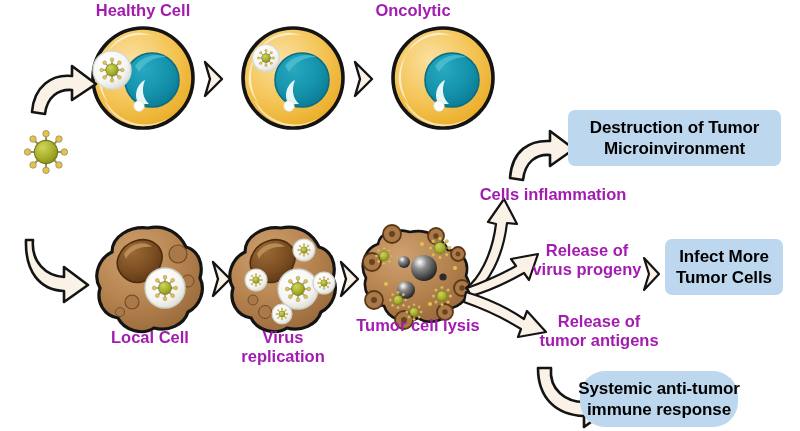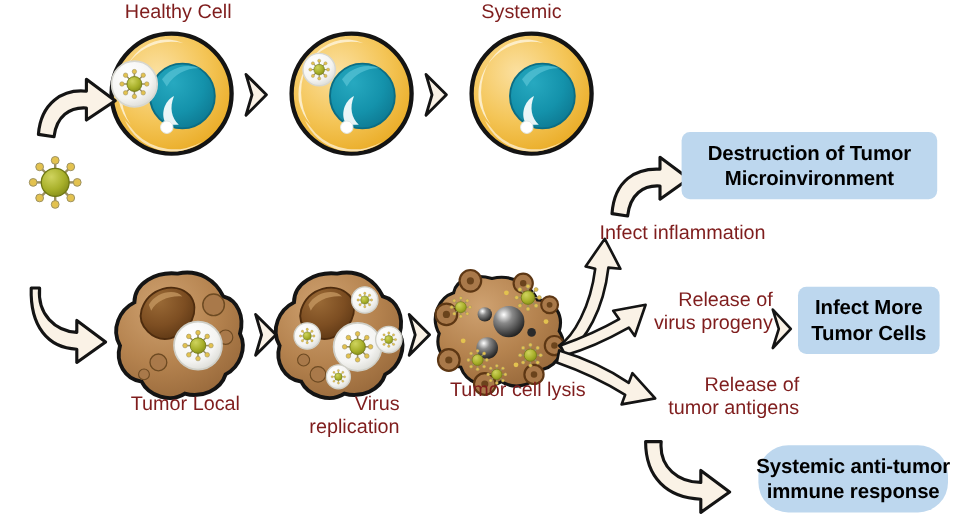--- a/index.html
+++ b/index.html
@@ -1,21 +1,21 @@
 <!DOCTYPE html>
 <html><head>
 <meta charset="utf-8">
 <style>
   html,body{margin:0;padding:0;background:#ffffff;}
   body{width:800px;height:431px;position:relative;overflow:hidden;
        font-family:"Liberation Sans","DejaVu Sans",sans-serif;}
   #stage{position:absolute;left:0;top:0;width:800px;height:431px;}
   svg.layer{position:absolute;left:0;top:0;width:800px;height:431px;}
-  .lbl{position:absolute;color:#7f1d1d;font-size:16.5px;line-height:19px;
-       text-align:right;white-space:pre;font-weight:400;}
+  .lbl{position:absolute;color:#a21caf;font-size:16.5px;line-height:19px;
+       text-align:center;white-space:pre;font-weight:700;}
   .box{position:absolute;background:#bdd7ee;border-radius:7px;
        display:flex;align-items:center;justify-content:center;}
   .box span{color:#000;font-size:17px;font-weight:bold;line-height:21px;
             text-align:center;white-space:pre;letter-spacing:-0.1px;}
 </style>
 </head>
 <body>
 
 <div id="stage">
 
@@ -265,46 +265,46 @@
     </g>
 
     <g>
       <path d="M 551 368 C 549 390 566 402 584 402 L 584 392 L 608 410 L 584 427 L 584 416
                C 556 415 538 398 538 368 Z" fill="#faf2e6" stroke="#141414" stroke-width="2.6" stroke-linejoin="round"></path>
     </g>
   </svg>
 
   <div class="lbl" style="left:93px;top:1px;width:100px;">Healthy Cell</div>
 
-  <div class="lbl" style="left:358px;top:1px;width:110px;">Systemic</div>
-
-
-  <div class="lbl" style="left:100px;top:328px;width:100px;">Tumor Local</div>
+  <div class="lbl" style="left:358px;top:1px;width:110px;">Oncolytic</div>
+
+
+  <div class="lbl" style="left:100px;top:328px;width:100px;">Local Cell</div>
 
   <div class="lbl" style="left:233px;top:328px;width:100px;">Virus
 replication</div>
 
   <div class="lbl" style="left:348px;top:316px;width:140px;">Tumor cell lysis</div>
 
-  <div class="lbl" style="left:468px;top:185px;width:170px;">Infect inflammation</div>
+  <div class="lbl" style="left:468px;top:185px;width:170px;">Cells inflammation</div>
 
   <div class="lbl" style="left:530px;top:241px;width:114px;">Release of
 virus progeny</div>
 
   <div class="lbl" style="left:532px;top:312px;width:134px;">Release of
 tumor antigens</div>
 
   <div class="box" style="left:665px;top:239px;width:118px;height:56px;">
     <span>Infect More
 Tumor Cells</span>
   </div>
 
   <div class="box" style="left:568px;top:110px;width:213px;height:56px;">
     <span>Destruction of Tumor
 Microinvironment</span>
   </div>
 
-  <div class="box" style="left:632px;top:371px;width:158px;height:56px;border-radius:25px;">
+  <div class="box" style="left:580px;top:371px;width:158px;height:56px;border-radius:25px;">
     <span>Systemic anti-tumor
 immune response</span>
   </div>
 
 </div>
 
 </body></html>

